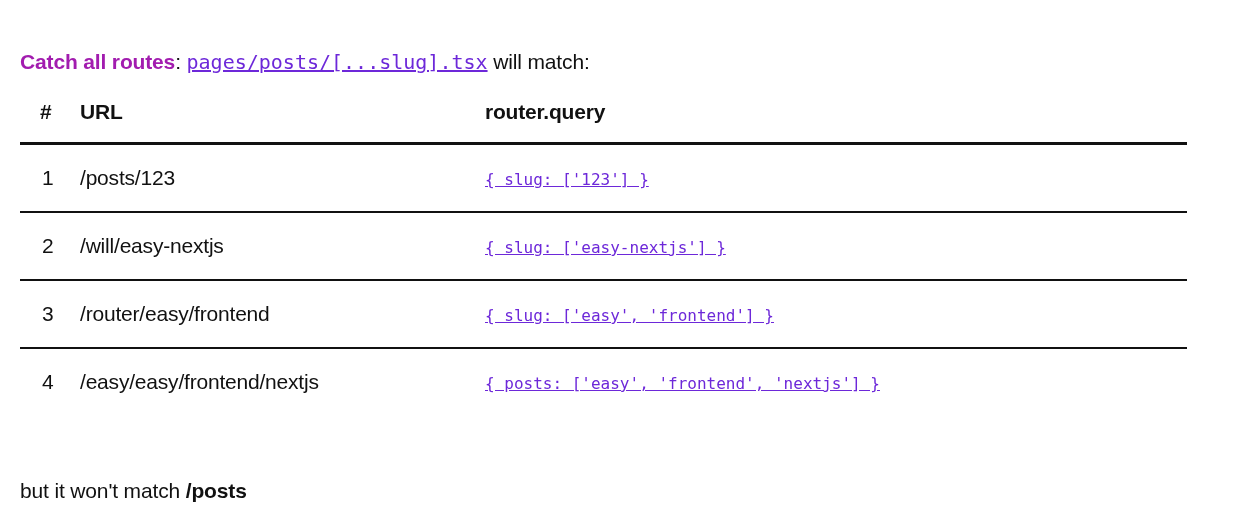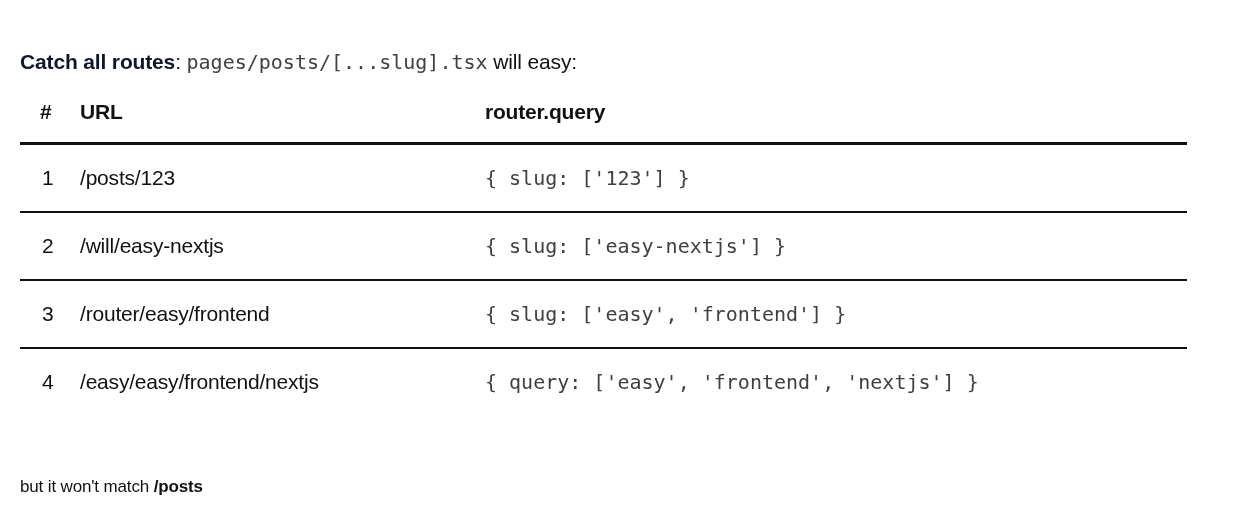--- a/index.html
+++ b/index.html
@@ -28,33 +28,34 @@
     position: absolute;
     left: 20px;
     top: 26px;
     font-size: 21px;
     line-height: 30px;
     letter-spacing: -0.15px;
     white-space: nowrap;
   }
   .intro .lead {
     font-weight: 700;
-    color: #0f172a;
+    color: #a21caf;
   }
   .intro .plain {
     font-weight: 400;
     color: #111111;
   }
 
   code, .code {
     font-family: "DejaVu Sans Mono", "Liberation Mono", monospace;
-    color: #404040;
+    color: #6d28d9;
     font-size: 20px;
     letter-spacing: 0px;
     white-space: pre;
+    text-decoration: underline;
   }
 
   
   .route-table {
     position: absolute;
     left: 20px;
     top: 100px;
     width: 1167px;
     border-collapse: collapse;
     table-layout: fixed;
@@ -87,45 +88,45 @@
     letter-spacing: -0.2px;
     white-space: nowrap;
   }
   .route-table tbody td.td-num { padding-left: 22px; }
 
   .route-table tbody tr:last-child td {
     border-bottom: none;
   }
 
   .route-table td.td-query .code {
-    font-size: 20px;
+    font-size: 16px;
   }
 
   
   .outro {
     position: absolute;
     left: 20px;
     top: 455px;
-    font-size: 17px;
+    font-size: 21px;
     line-height: 30px;
     letter-spacing: -0.15px;
     color: #111111;
     white-space: nowrap;
   }
   .outro .strong {
     font-weight: 700;
   }
 </style>
 </head>
 <body>
 
 <div class="page">
 
   <p class="intro">
-    <span class="lead">Catch all routes</span><span class="plain">: </span><code class="code">pages/posts/[...slug].tsx</code><span class="plain"> will easy:</span>
+    <span class="lead">Catch all routes</span><span class="plain">: </span><code class="code">pages/posts/[...slug].tsx</code><span class="plain"> will match:</span>
   </p>
 
   <table class="route-table">
     <colgroup>
       <col class="c-num">
       <col class="c-url">
       <col class="c-query">
     </colgroup>
     <thead>
       <tr>
@@ -146,21 +147,21 @@
         <td class="td-query"><span class="code">{ slug: ['easy-nextjs'] }</span></td>
       </tr>
       <tr>
         <td class="td-num">3</td>
         <td class="td-url">/router/easy/frontend</td>
         <td class="td-query"><span class="code">{ slug: ['easy', 'frontend'] }</span></td>
       </tr>
       <tr>
         <td class="td-num">4</td>
         <td class="td-url">/easy/easy/frontend/nextjs</td>
-        <td class="td-query"><span class="code">{ query: ['easy', 'frontend', 'nextjs'] }</span></td>
+        <td class="td-query"><span class="code">{ posts: ['easy', 'frontend', 'nextjs'] }</span></td>
       </tr>
     </tbody>
   </table>
 
   <p class="outro">
     <span>but it won't match </span><span class="strong">/posts</span>
   </p>
 
 </div>
 

